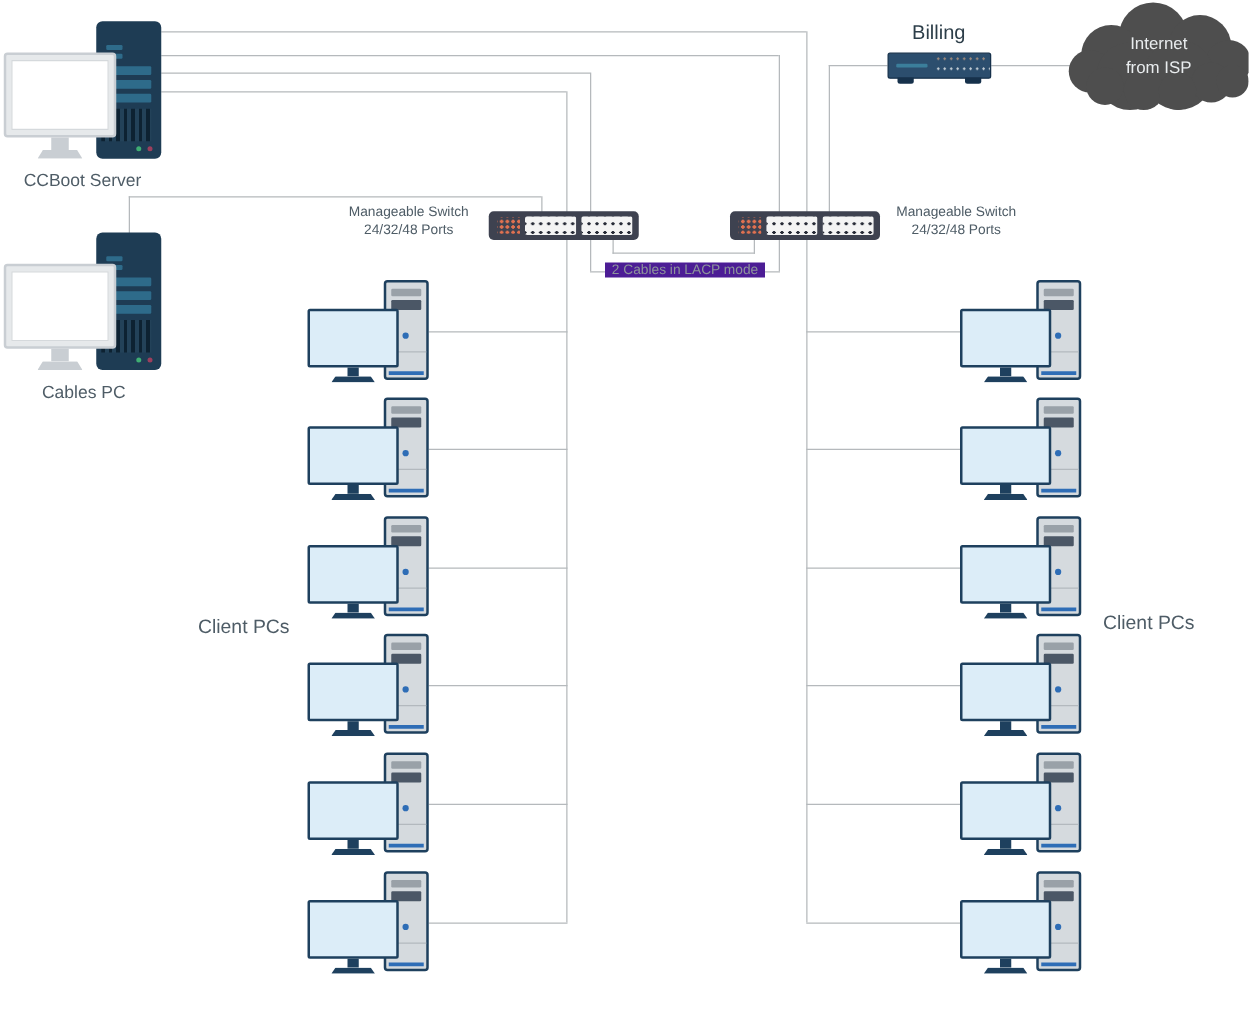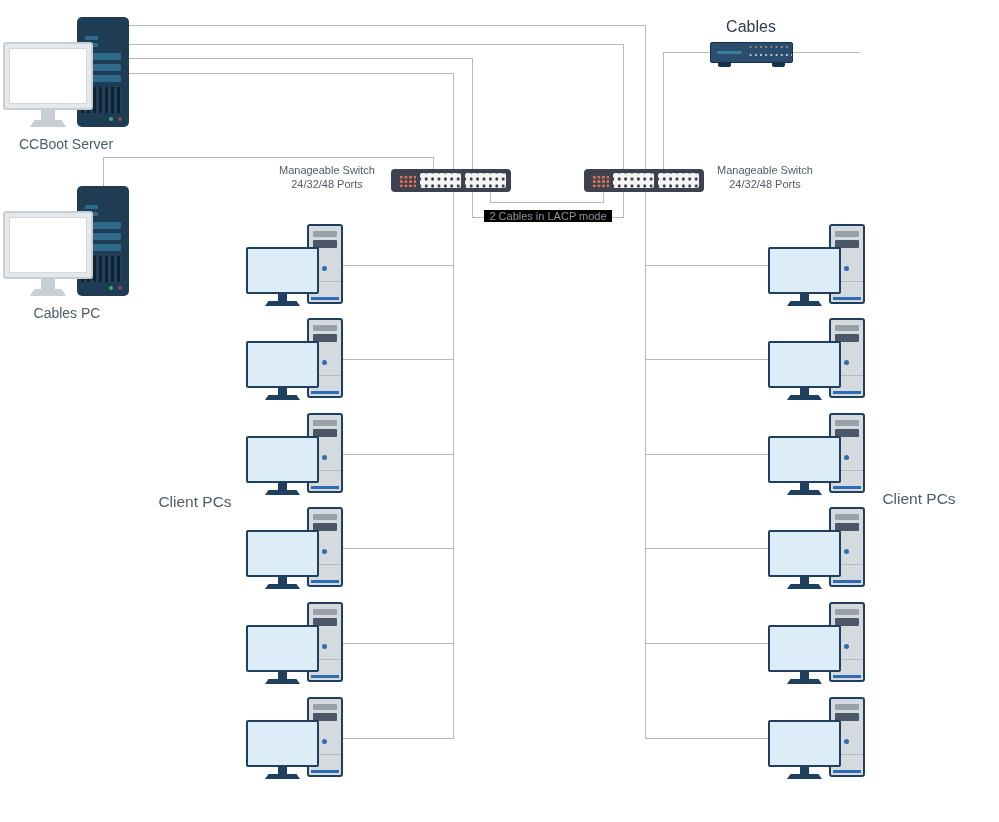--- a/index.html
+++ b/index.html
@@ -235,22 +235,40 @@
       <div style="position: absolute; left: 74px; top: 4px; width: 41px; height: 15px; background: radial-gradient(circle, rgb(38, 42, 54) 1.3px, transparent 1.45px) 3px 2.5px / 6.4px 7px rgb(244, 244, 244); border-radius: 2px;"></div>
     </div>
     <div style="position: absolute; left: 271px; top: 164px; width: 112px; font-size: 11px; line-height: 13.5px; color: rgb(78, 92, 102); text-align: center; z-index: 4;">
       <div>Manageable Switch</div>
       <div>24/32/48 Ports</div>
     </div>
     <div style="position: absolute; left: 709px; top: 164px; width: 112px; font-size: 11px; line-height: 13.5px; color: rgb(78, 92, 102); text-align: center; z-index: 4;">
       <div>Manageable Switch</div>
       <div>24/32/48 Ports</div>
     </div>
-    <div class="lbl" style="position: absolute; left: 472px; top: 210px; width: 152px; font-size: 11px; color: rgb(141, 147, 155); text-align: center; z-index: 4;"><span style="background: #000000; padding: 0px 5px;">2 Cables in LACP mode</span></div>
-    <div class="lbl" style="position: absolute; left: 711px; top: 18px; width: 80px; font-size: 16px; color: rgb(45, 62, 73); text-align: center; z-index: 4;">Cables</div>
+    <div class="lbl" style="position: absolute; left: 472px; top: 210px; width: 152px; font-size: 11px; color: rgb(141, 147, 155); text-align: center; z-index: 4;"><span style="background: #4c1d95; padding: 0px 5px;">2 Cables in LACP mode</span></div>
+    <div class="lbl" style="position: absolute; left: 711px; top: 18px; width: 80px; font-size: 16px; color: rgb(45, 62, 73); text-align: center; z-index: 4;">Billing</div>
     <div style="position: absolute; left: 710px; top: 42px; width: 83px; height: 21px; background: rgb(44, 78, 110); border: 1.5px solid rgb(22, 49, 75); border-radius: 2px; z-index: 3;">
       <div style="position: absolute; left: 6px; top: 8px; width: 25px; height: 3px; background: rgb(59, 126, 155); border-radius: 1px;"></div>
       <div style="position: absolute; left: 37px; top: 2px; width: 42px; height: 4px; background-image: radial-gradient(circle, rgb(160, 139, 124) 1px, transparent 1.1px); background-size: 5.2px 4px;"></div>
       <div style="position: absolute; left: 37px; top: 10px; width: 44px; height: 4px; background-image: radial-gradient(circle, rgb(198, 207, 214) 1px, transparent 1.1px); background-size: 5.2px 4px;"></div>
     </div>
     <div style="position: absolute; left: 718px; top: 62px; width: 13px; height: 5px; background: rgb(22, 49, 75); border-radius: 0px 0px 2px 2px; z-index: 3;"></div>
     <div style="position: absolute; left: 772px; top: 62px; width: 13px; height: 5px; background: rgb(22, 49, 75); border-radius: 0px 0px 2px 2px; z-index: 3;"></div>
+    <div style="position: absolute; left: 855px; top: 0px; width: 144px; height: 92px; z-index: 2;">
+      <div style="position: absolute; left: 40px; top: 2px; width: 55px; height: 55px; background: rgb(78, 78, 78); border-radius: 50%;"></div>
+      <div style="position: absolute; left: 10px; top: 20px; width: 48px; height: 48px; background: rgb(78, 78, 78); border-radius: 50%;"></div>
+      <div style="position: absolute; left: 80px; top: 12px; width: 50px; height: 50px; background: rgb(78, 78, 78); border-radius: 50%;"></div>
+      <div style="position: absolute; left: 0px; top: 40px; width: 34px; height: 34px; background: rgb(78, 78, 78); border-radius: 50%;"></div>
+      <div style="position: absolute; left: 110px; top: 32px; width: 36px; height: 36px; background: rgb(78, 78, 78); border-radius: 50%;"></div>
+      <div style="position: absolute; left: 22px; top: 34px; width: 54px; height: 54px; background: rgb(78, 78, 78); border-radius: 50%;"></div>
+      <div style="position: absolute; left: 60px; top: 32px; width: 56px; height: 56px; background: rgb(78, 78, 78); border-radius: 50%;"></div>
+      <div style="position: absolute; left: 98px; top: 50px; width: 32px; height: 32px; background: rgb(78, 78, 78); border-radius: 50%;"></div>
+      <div style="position: absolute; left: 44px; top: 56px; width: 32px; height: 32px; background: rgb(78, 78, 78); border-radius: 50%;"></div>
+      <div style="position: absolute; left: 72px; top: 58px; width: 30px; height: 30px; background: rgb(78, 78, 78); border-radius: 50%;"></div>
+      <div style="position: absolute; left: 14px; top: 54px; width: 30px; height: 30px; background: rgb(78, 78, 78); border-radius: 50%;"></div>
+      <div style="position: absolute; left: 118px; top: 52px; width: 26px; height: 26px; background: rgb(78, 78, 78); border-radius: 50%;"></div>
+      <div style="position: absolute; left: 0px; top: 26px; width: 144px; font-size: 13.5px; line-height: 18.5px; color: rgb(233, 236, 238); text-align: center; z-index: 2;">
+        <div>Internet</div>
+        <div>from ISP</div>
+      </div>
+    </div>
   </div>
 
 </body></html>

